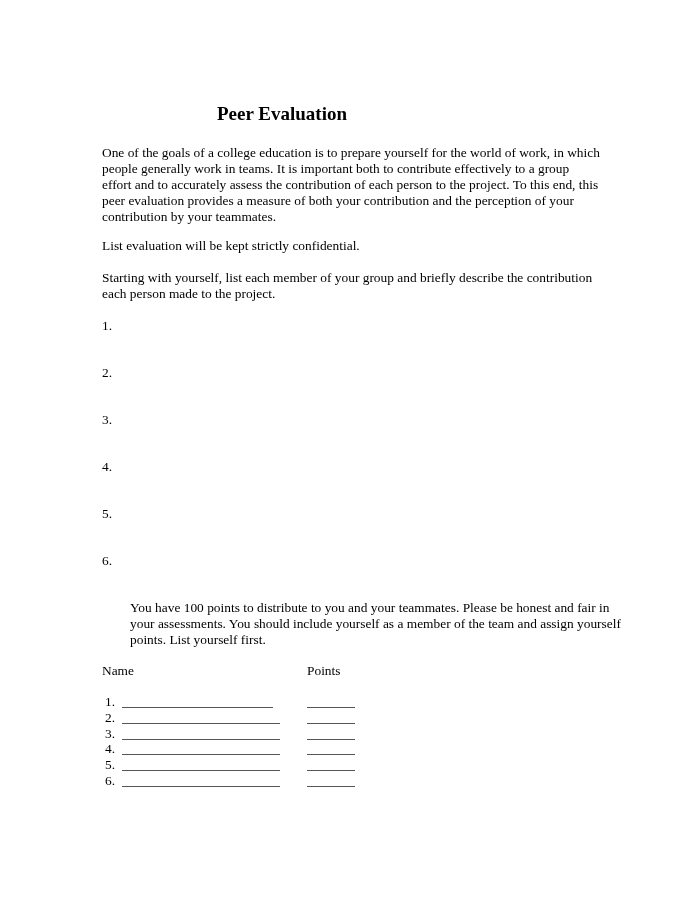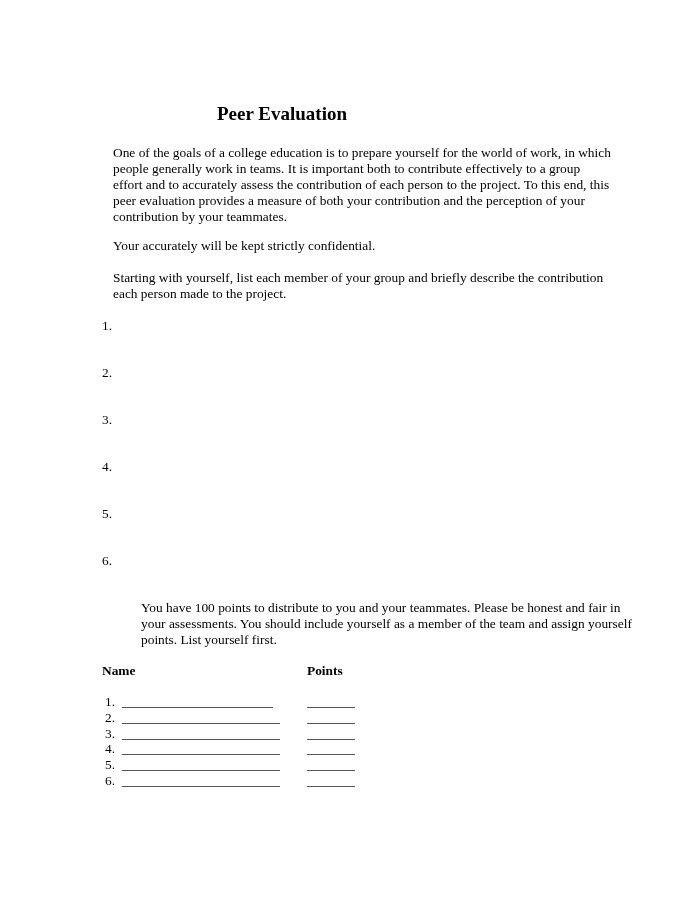--- a/index.html
+++ b/index.html
@@ -1,33 +1,33 @@
 <!DOCTYPE html>
 <html><head>
 <meta charset="utf-8">
 <style>
   html, body { margin:0; padding:0; background:#ffffff; }
   body { width:696px; height:900px; position:relative; overflow:hidden;
          font-family:"Liberation Serif", "DejaVu Serif", serif; color:#000; }
   .title { position:absolute; top:103px; left:0; width:564px; text-align:center;
            font-size:19px; font-weight:bold; }
-  .para { position:absolute; left:113px; width:500px; font-size:13.4px; line-height:16px; }
+  .para { position:absolute; left:102px; width:500px; font-size:13.4px; line-height:16px; }
   .num { position:absolute; left:102px; font-size:13.4px; }
-  .hdr { position:absolute; font-size:13.4px;font-weight:bold; }
+  .hdr { position:absolute; font-size:13.4px; }
   .row { position:absolute; left:105px; height:16px; font-size:13.4px; }
   .row .n { position:absolute; left:0; top:0; }
   .line { position:absolute; border-bottom:1px solid #555; height:0; }
 </style>
 </head>
 <body>
 
 <div class="title">Peer Evaluation</div>
 
 <div class="para" style="top:145px;">One of the goals of a college education is to prepare yourself for the world of work, in which people generally work in teams. It is important both to contribute effectively to a group effort and to accurately assess the contribution of each person to the project. To this end, this peer evaluation provides a measure of both your contribution and the perception of your contribution by your teammates.</div>
-<div class="para" style="top:238px;">Your accurately will be kept strictly confidential.</div>
+<div class="para" style="top:238px;">List evaluation will be kept strictly confidential.</div>
 <div class="para" style="top:270px;">Starting with yourself, list each member of your group and briefly describe the contribution each person made to the project.</div>
 
 <div class="num" style="top:318px;">1.</div>
 <div class="num" style="top:365px;">2.</div>
 <div class="num" style="top:412px;">3.</div>
 <div class="num" style="top:459px;">4.</div>
 <div class="num" style="top:506px;">5.</div>
 <div class="num" style="top:553px;">6.</div>
 
 <div class="para" style="top:600px;margin-left:28px;">You have 100 points to distribute to you and your teammates. Please be honest and fair in your assessments. You should include yourself as a member of the team and assign yourself points. List yourself first.</div>

